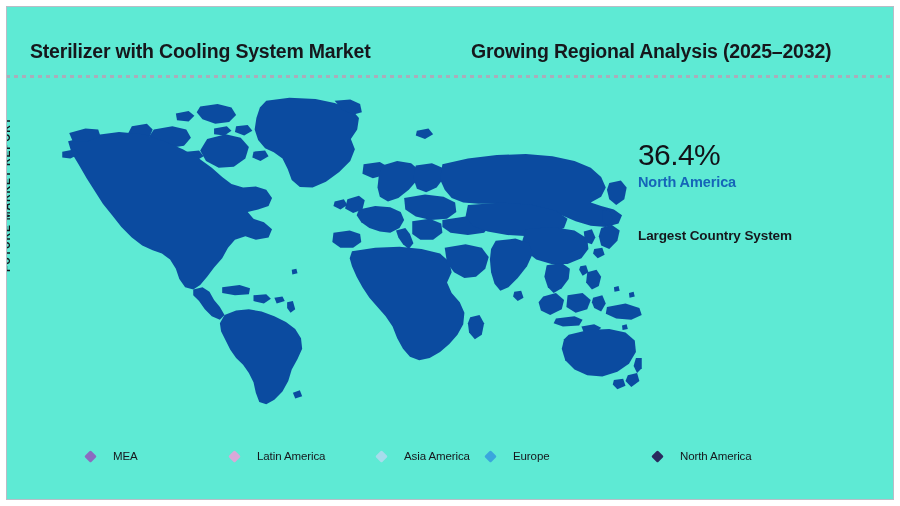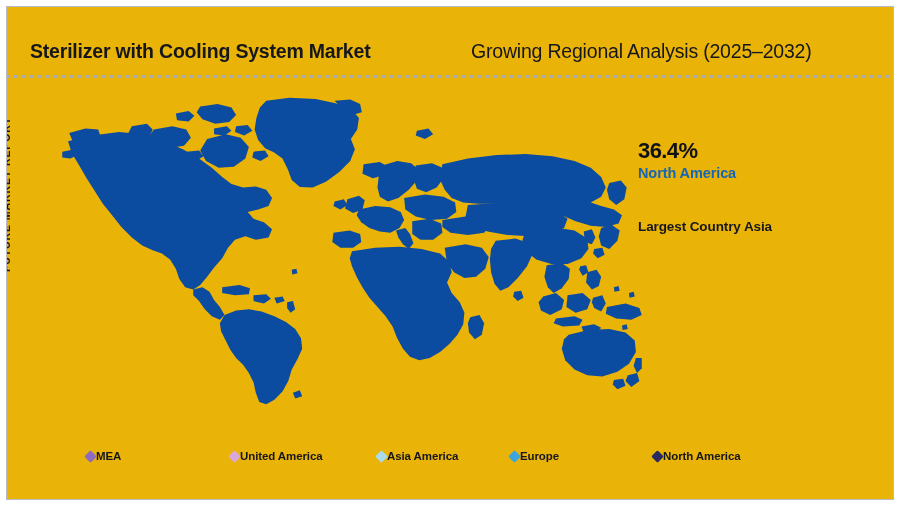--- a/index.html
+++ b/index.html
@@ -54,21 +54,21 @@
     font-weight: bold;
     color: #16171c;
     letter-spacing: -0.2px;
     white-space: nowrap;
   }
   .title-right {
     position: absolute;
     left: 465px;
     top: 34px;
     font-size: 19.5px;
-    font-weight: normal;
+    font-weight: bold;
     color: #16171c;
     letter-spacing: -0.2px;
     white-space: nowrap;
   }
   .header-rule {
     position: absolute;
     left: 6px;
     right: 6px;
     top: 75px;
     height: 3px;
@@ -119,22 +119,22 @@
   .stat-block:last-child { margin-bottom: 0; }
   .stat-label {
     font-size: 13.5px;
     font-weight: bold;
     color: #16171c;
     letter-spacing: -0.1px;
     margin: 0 0 7px 0;
     white-space: nowrap;
   }
   .stat-value {
-    font-size: 22px;
-    font-weight: bold;
+    font-size: 30px;
+    font-weight: normal;
     color: #111218;
     letter-spacing: -0.6px;
     line-height: 1.02;
     margin: 0 0 3px 0;
   }
   .stat-region {
     font-size: 14.5px;
     font-weight: bold;
     color: #1565b8;
     letter-spacing: -0.1px;
@@ -158,31 +158,31 @@
     white-space: nowrap;
   }
   .legend-marker {
     width: 9px;
     height: 9px;
     transform: rotate(45deg);
     border-radius: 1.5px;
     flex: 0 0 auto;
   }
   .legend-text {
-    margin-left: 1px;
+    margin-left: 18px;
     font-size: 11.5px;
-    font-weight: bold;
+    font-weight: normal;
     color: #16171c;
     letter-spacing: -0.1px;
   }
 </style>
 </head>
 <body>
 
-<div id="infographic" style="background: #eab308;">
+<div id="infographic" style="background: #5eead4;">
 
   <div class="header">
     <div class="header-inner">
       <div class="title-left">Sterilizer with Cooling System Market</div>
       <div class="title-right">Growing Regional Analysis (2025–2032)</div>
     </div>
   </div>
   <div class="header-rule"></div>
 
   <div class="brand-vertical">FUTURE MARKET REPORT</div>
@@ -286,43 +286,43 @@
   </div>
 
   <div class="stats">
 
     <div class="stat-block">
       <div class="stat-value">36.4%</div>
       <div class="stat-region">North America</div>
     </div>
 
     <div class="stat-block">
-      <div class="stat-label">Largest Country Asia</div>
+      <div class="stat-label">Largest Country System</div>
     </div>
 
   </div>
 
   <div class="legend">
 
     <div class="legend-item" style="left:0px;">
       <span class="legend-marker" style="background: rgb(140, 107, 192);"></span>
       <span class="legend-text">MEA</span>
     </div>
 
     <div class="legend-item" style="left:144px;">
       <span class="legend-marker" style="background: rgb(217, 168, 216);"></span>
-      <span class="legend-text">United America</span>
+      <span class="legend-text">Latin America</span>
     </div>
 
     <div class="legend-item" style="left:291px;">
       <span class="legend-marker" style="background: rgb(168, 220, 236);"></span>
       <span class="legend-text">Asia America</span>
     </div>
 
-    <div class="legend-item" style="left:424px;justify-content:center;">
+    <div class="legend-item" style="left:400px;justify-content:center;">
       <span class="legend-marker" style="background: rgb(58, 166, 221);"></span>
       <span class="legend-text">Europe</span>
     </div>
 
     <div class="legend-item" style="left:567px;">
       <span class="legend-marker" style="background: rgb(42, 42, 94);"></span>
       <span class="legend-text">North America</span>
     </div>
 
   </div>

